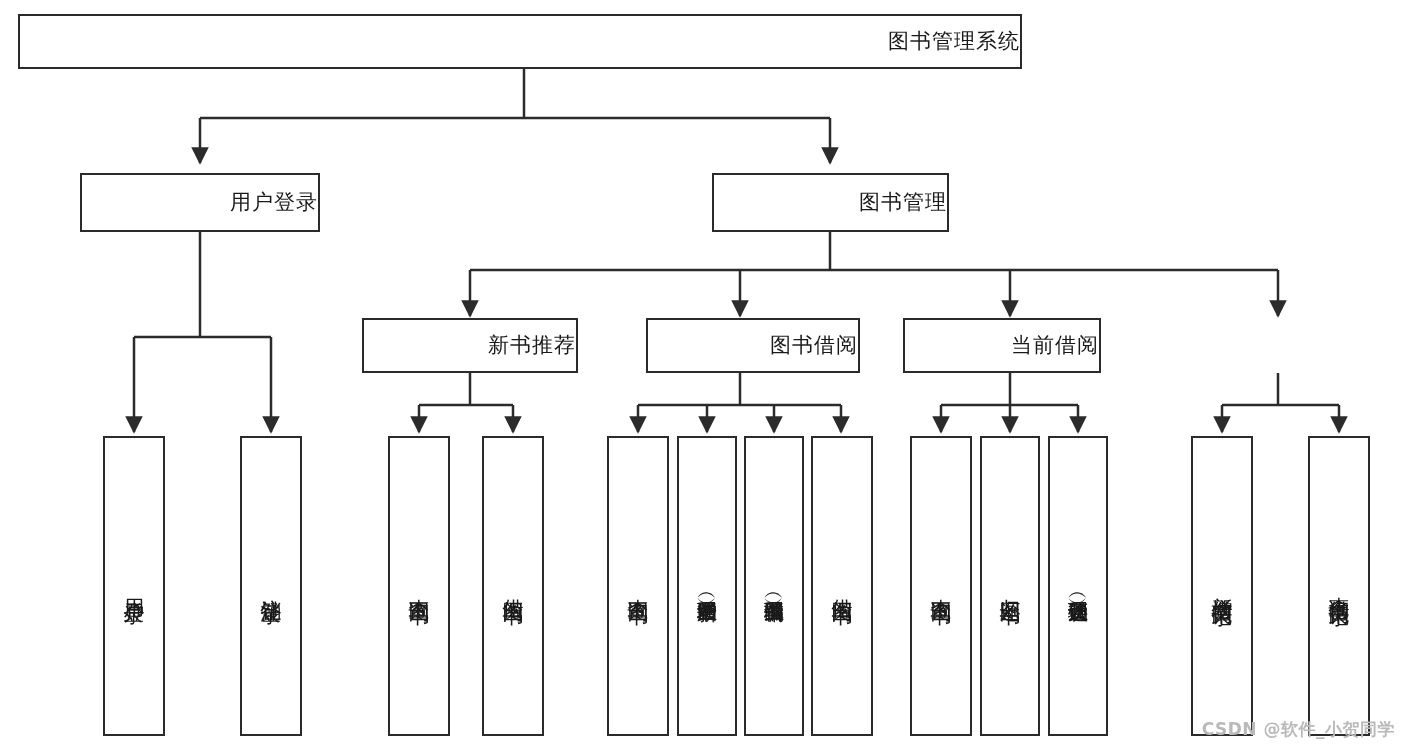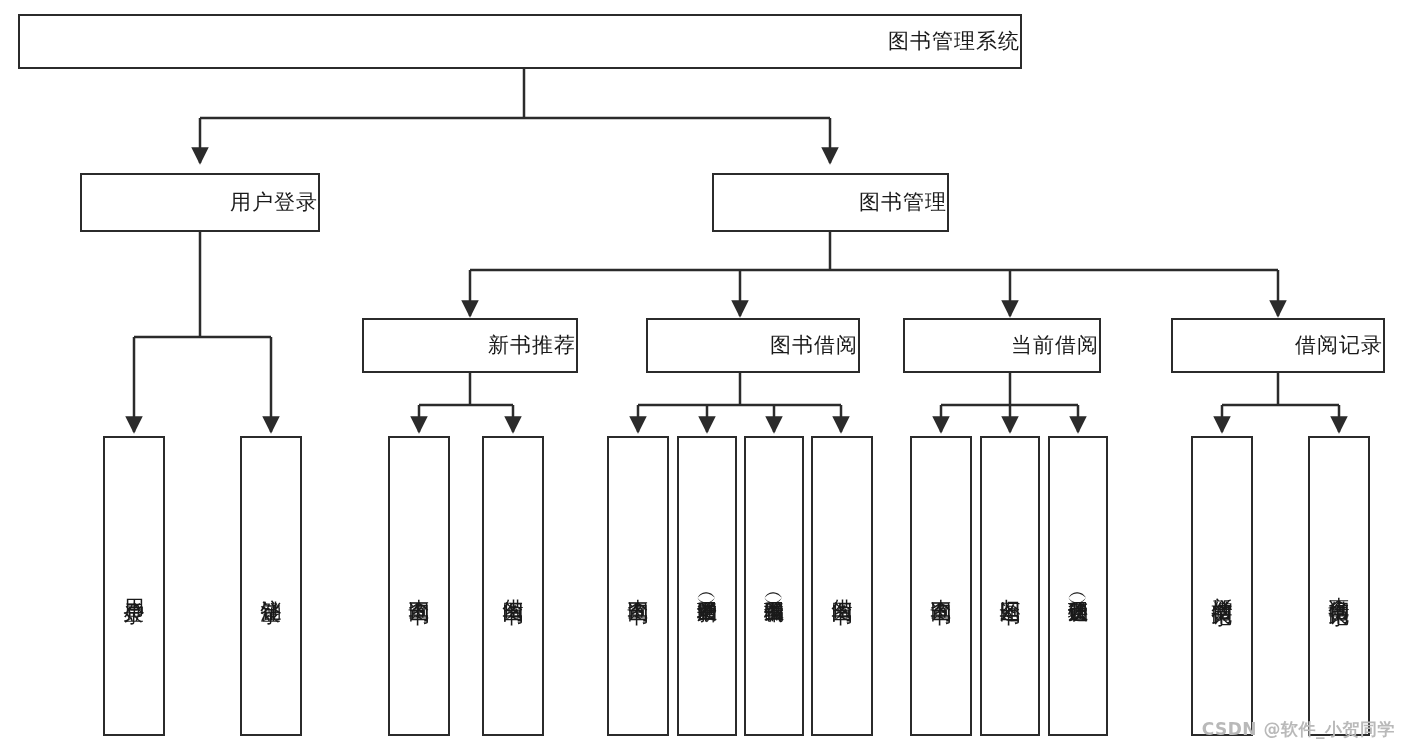--- a/index.html
+++ b/index.html
@@ -140,23 +140,20 @@
 
   <div class="node horiz" style="left:362px; top:318px; width:216px; height:55px;">
     <span>新书推荐</span>
   </div>
   <div class="node horiz" style="left:646px; top:318px; width:214px; height:55px;">
     <span>图书借阅</span>
   </div>
   <div class="node horiz" style="left:903px; top:318px; width:198px; height:55px;">
     <span>当前借阅</span>
   </div>
-  <div class="node horiz" style="left:1171px; top:318px; width:214px; height:55px;">
-    <span>借阅记录</span>
-  </div>
 
   <div class="node vert" style="left:103px; top:436px; width:62px; height:300px;">
     <span class="vlabel">用户登录</span>
   </div>
   <div class="node vert" style="left:240px; top:436px; width:62px; height:300px;">
     <span class="vlabel">注销登录</span>
   </div>
 
   <div class="node vert" style="left:388px; top:436px; width:62px; height:300px;">
     <span class="vlabel">查询图书</span>

